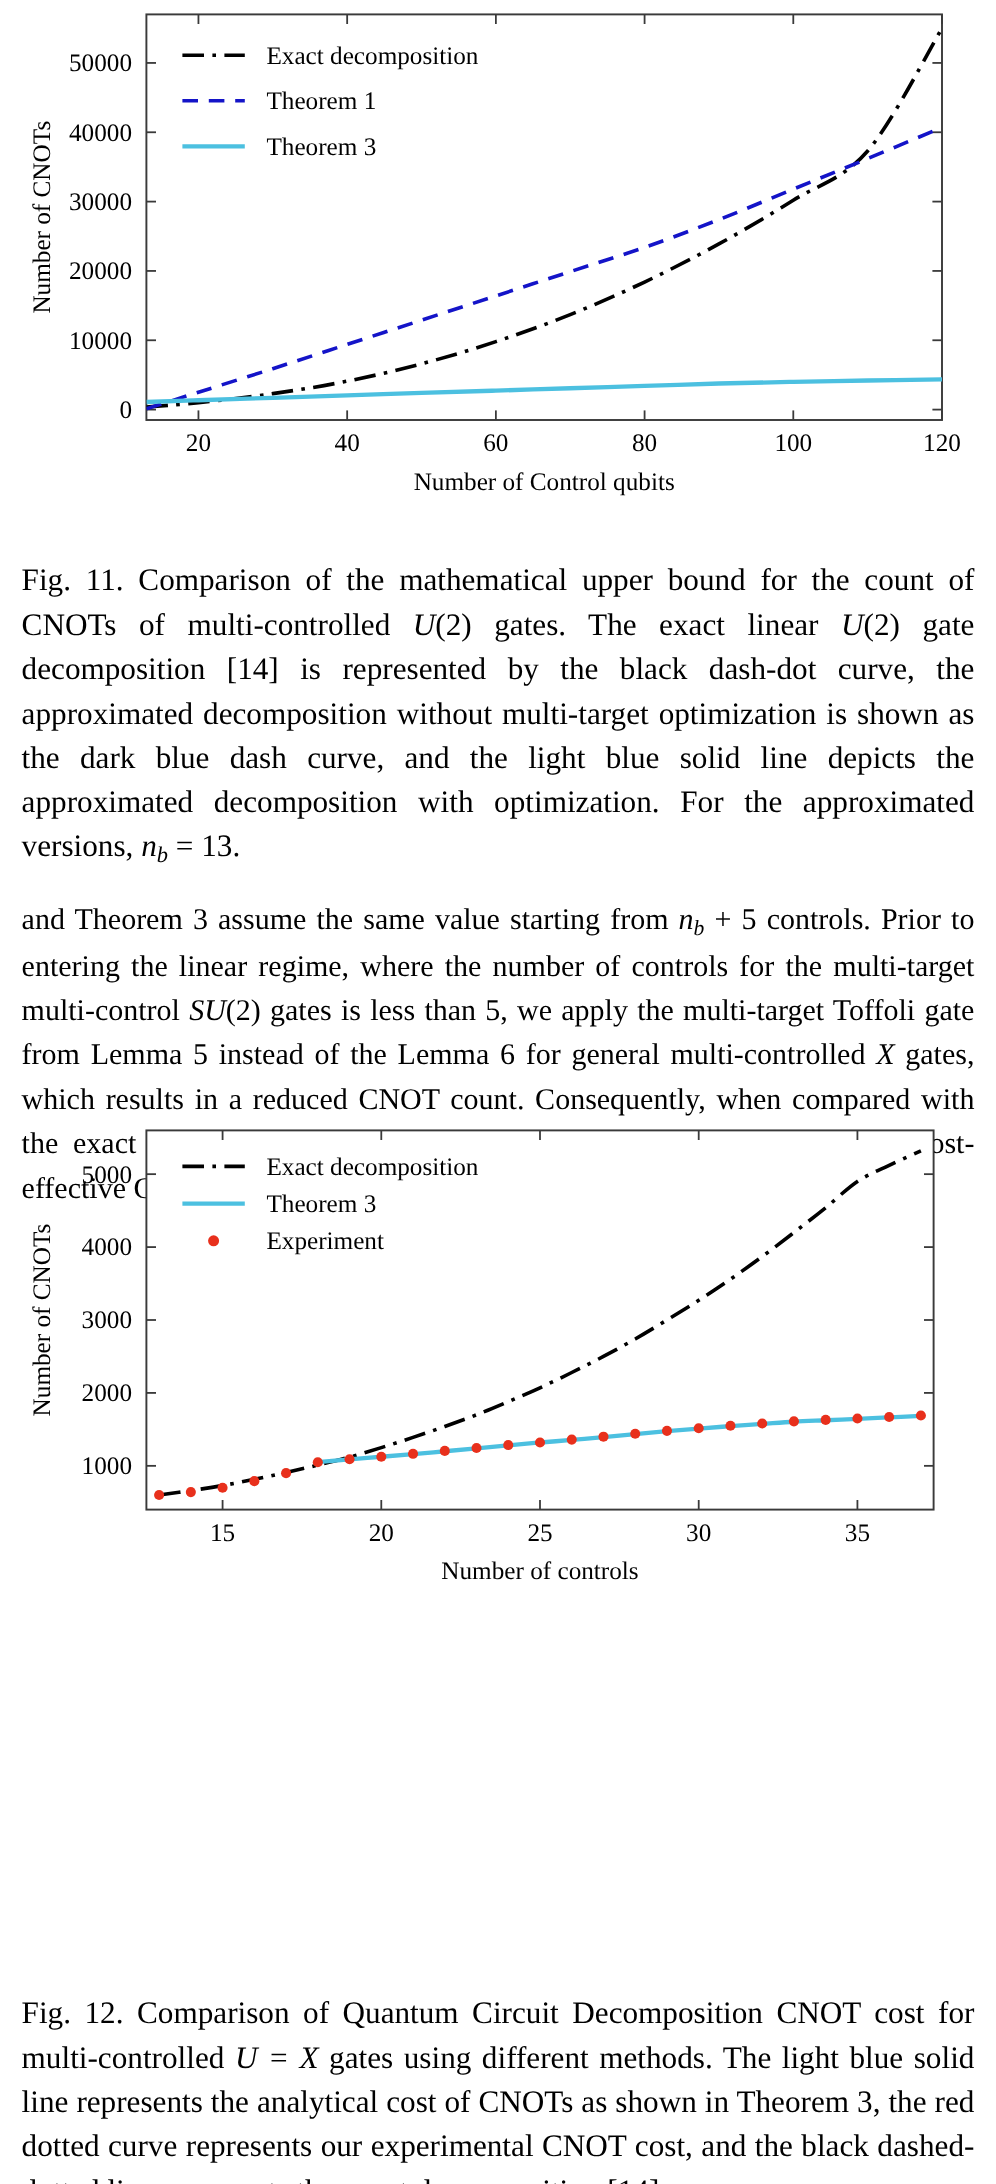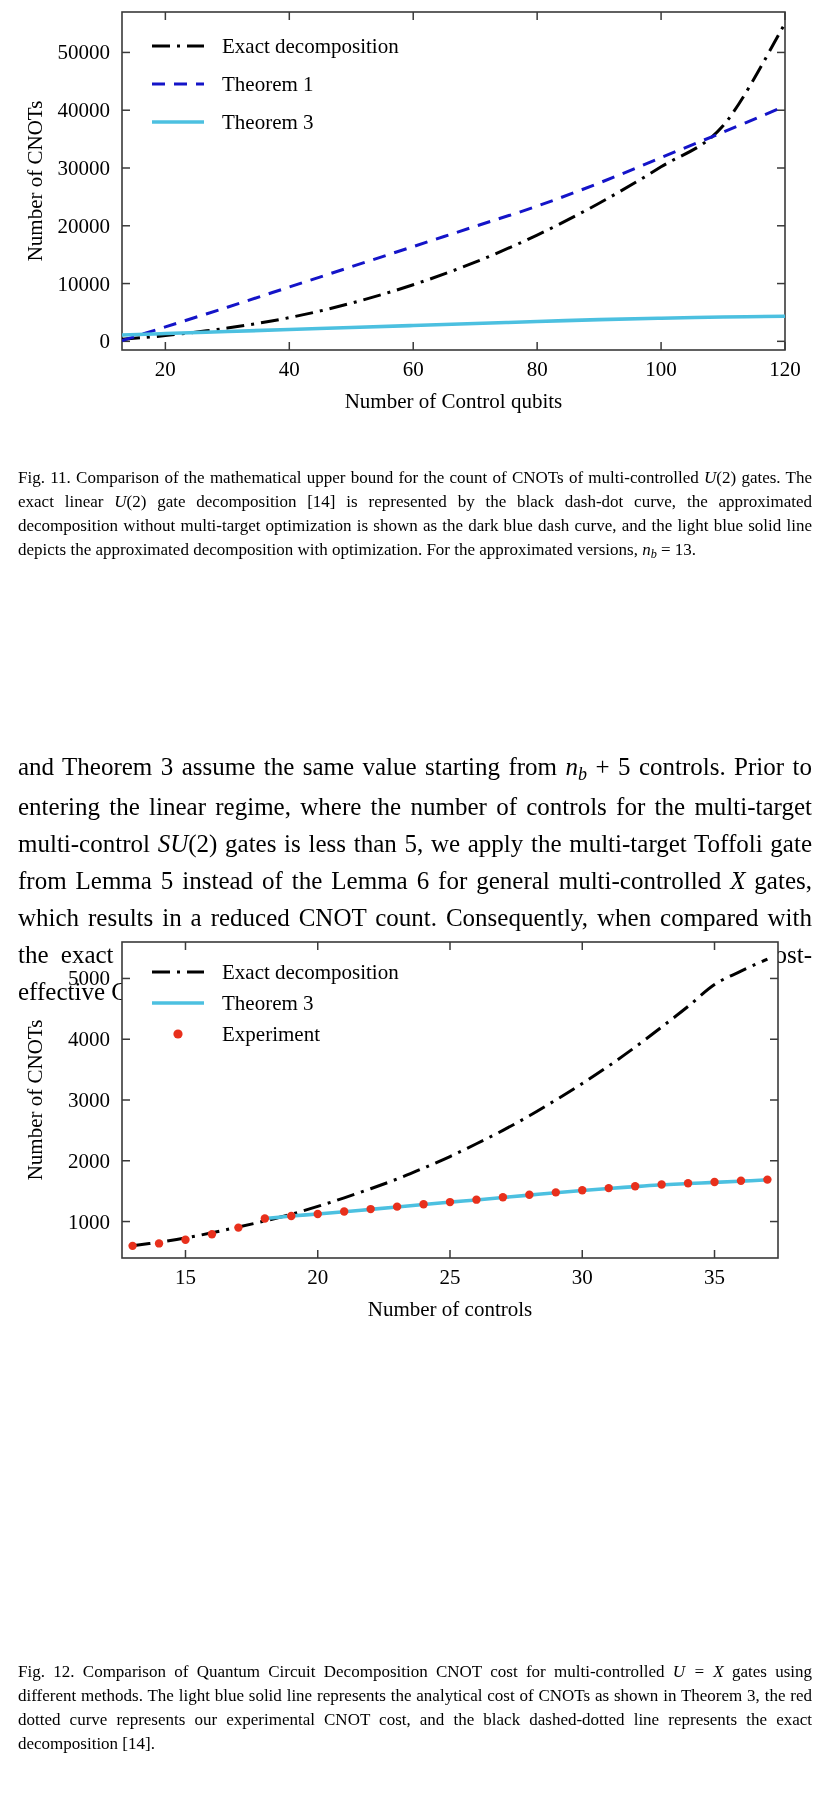--- a/index.html
+++ b/index.html
@@ -35,21 +35,21 @@
     width: 830px;
   }
 
   svg.plot { display: block; }
 
   
   .caption {
     position: absolute;
     left: 18px;
     width: 794px;
-    font-size: 17px;
+    font-size: 26px;
     line-height: 1.42;
     text-align: justify;
     text-justify: inter-word;
     font-family: "Liberation Serif", "DejaVu Serif", serif;
   }
   #caption-1 { top: 466px; }
   #caption-2 { top: 1660px; }
 
   .bodytext {
     position: absolute;

